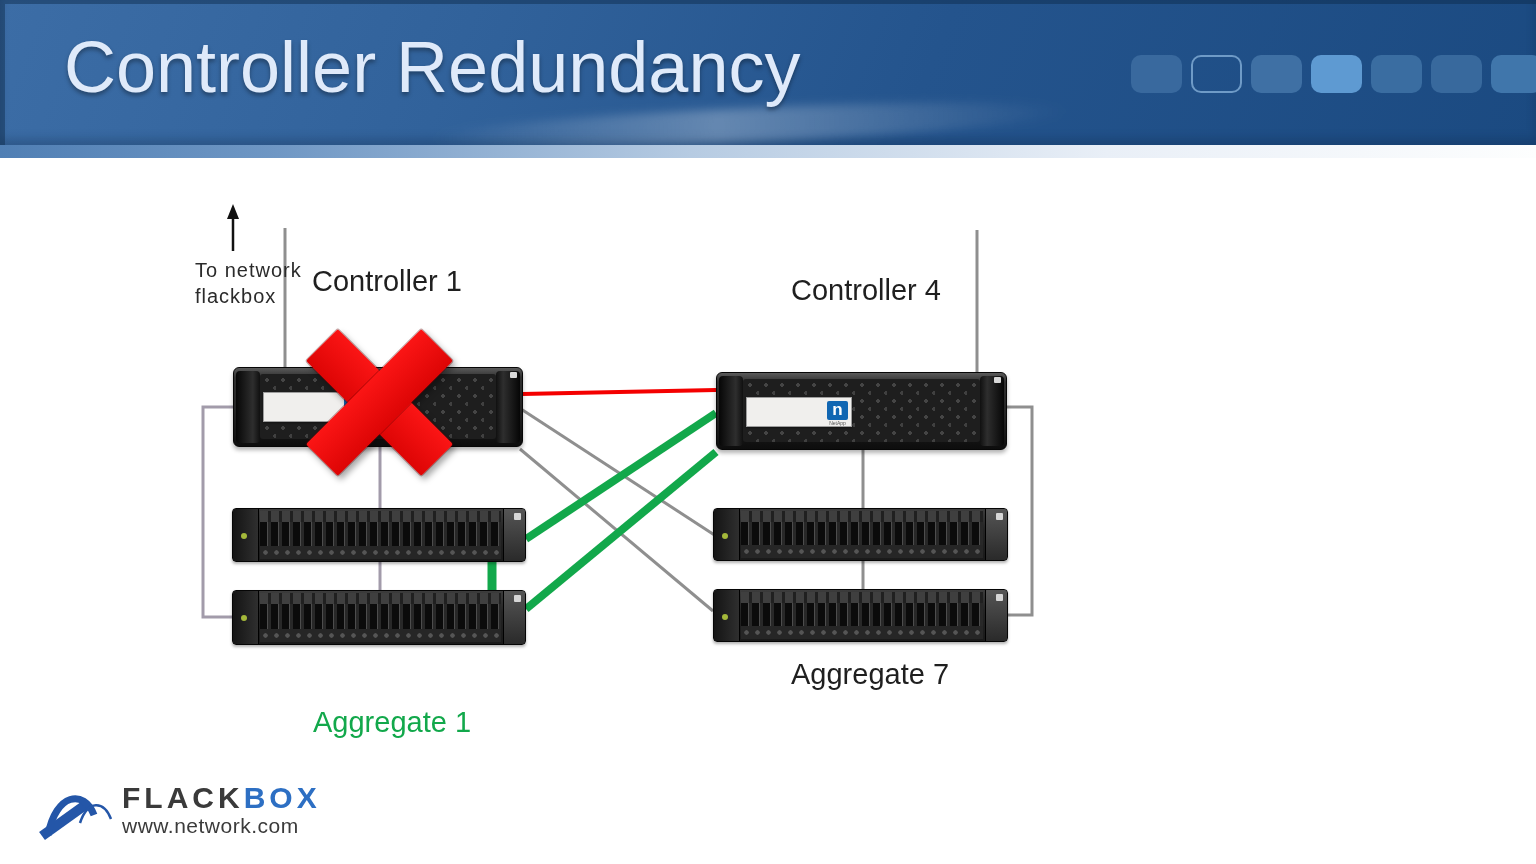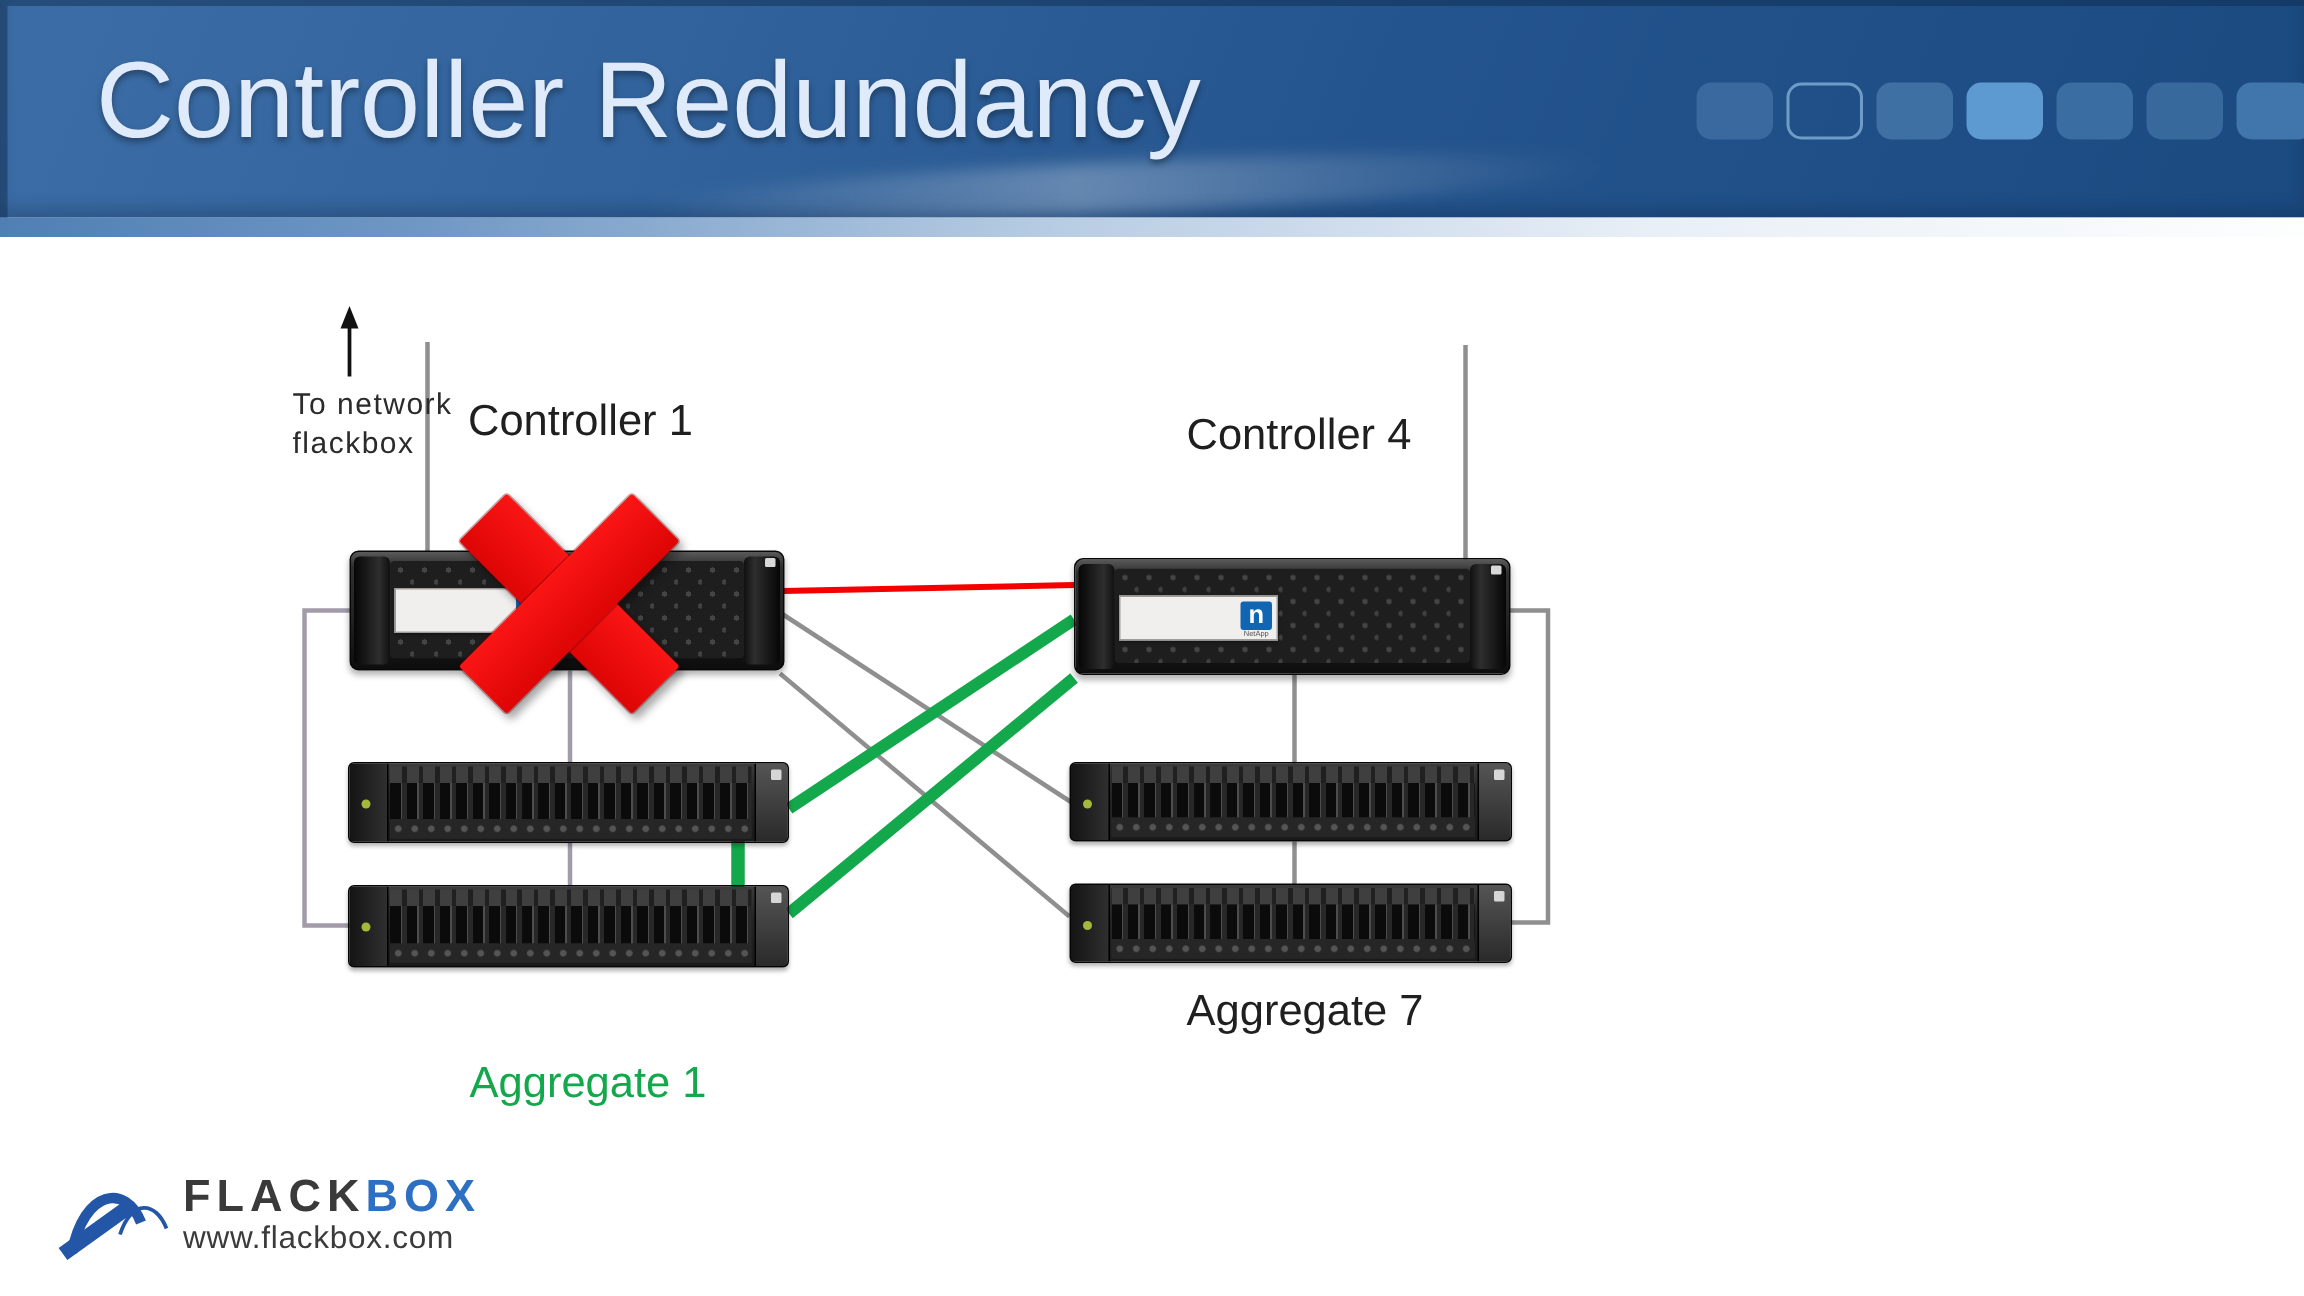--- a/index.html
+++ b/index.html
@@ -192,15 +192,15 @@
 </div>
 
 <div class="footer">
   <svg width="78" height="60" viewBox="0 0 78 60">
     <line x1="4" y1="53" x2="50" y2="20" stroke="#2456a8" stroke-width="10"></line>
     <path d="M10,52 C18,10 46,6 56,32" fill="none" stroke="#2456a8" stroke-width="7"></path>
     <path d="M42,40 C50,16 66,18 73,36" fill="none" stroke="#2456a8" stroke-width="2.5"></path>
   </svg>
   <div class="brand-text">
     <div class="brand-name"><span>Flack</span><span class="blue">box</span></div>
-    <div class="brand-site">www.flackbox.com</div>
+    <div class="brand-site">www.network.com</div>
   </div>
 </div>
 
 </body></html>

